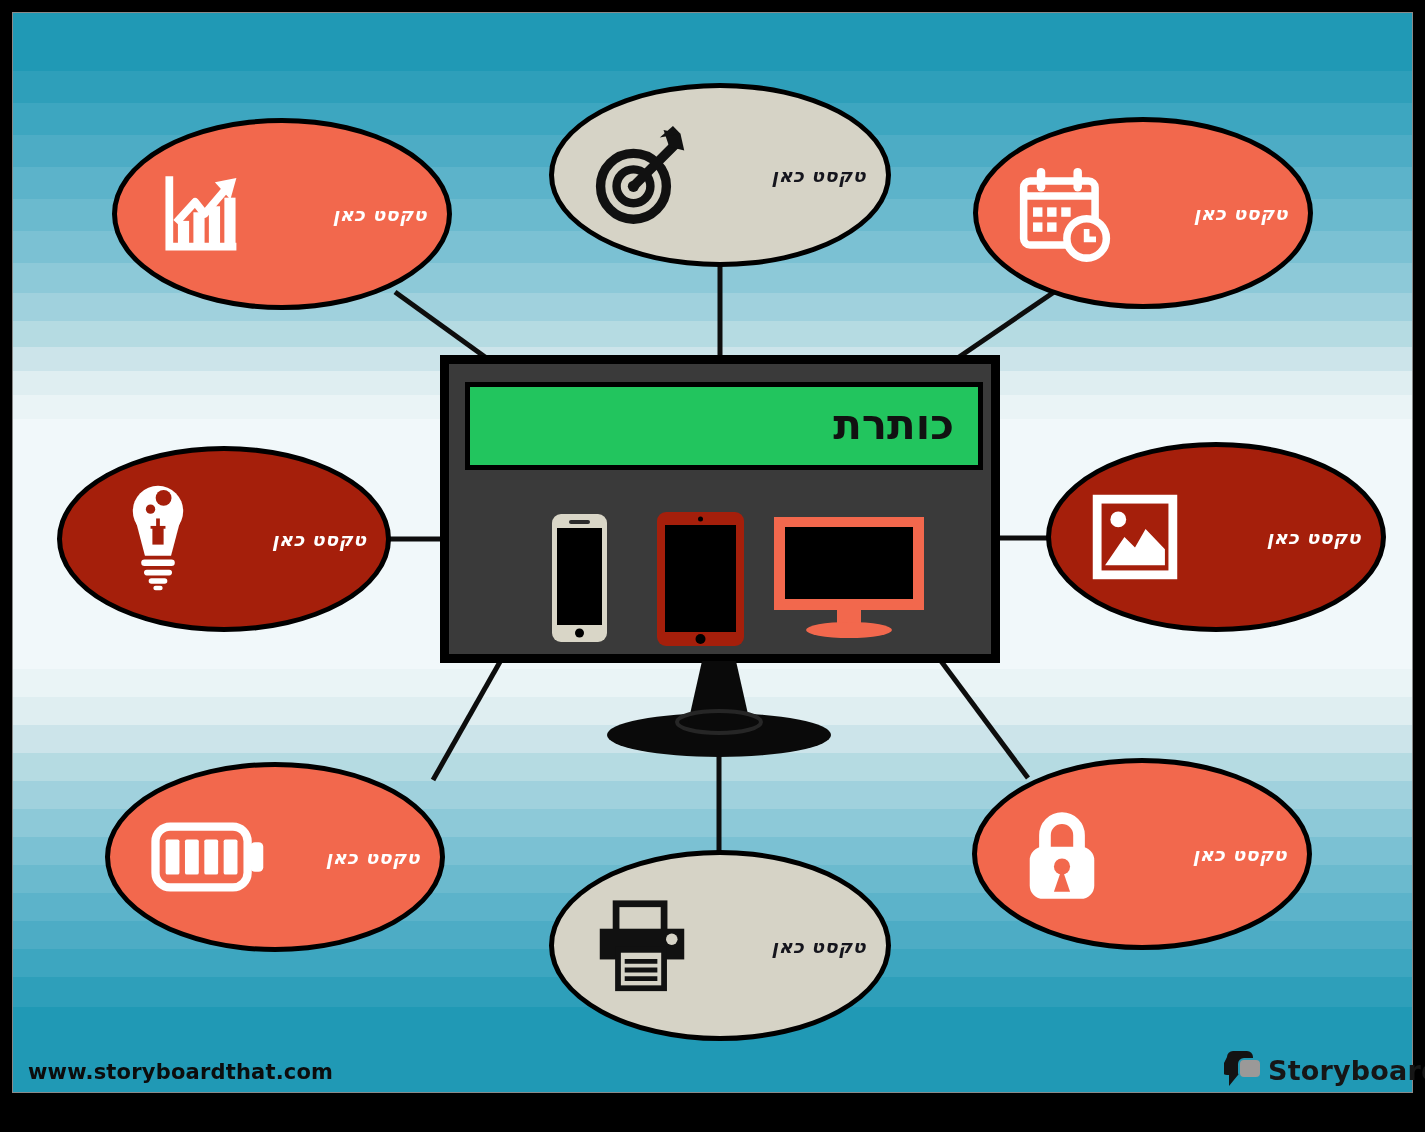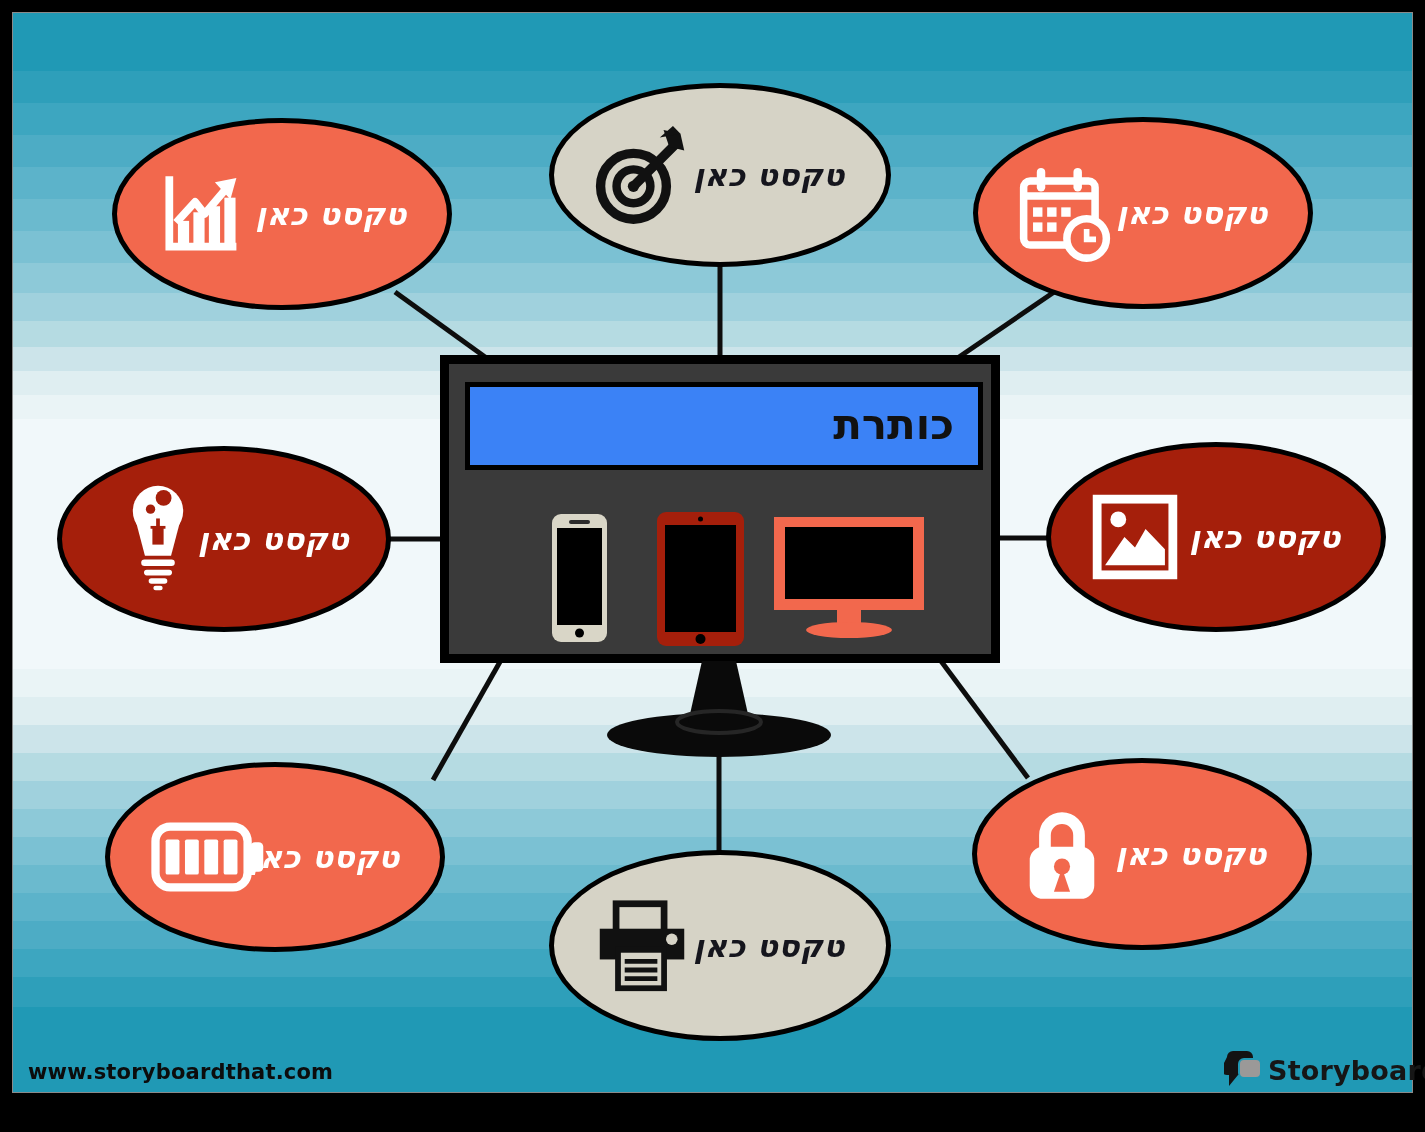--- a/index.html
+++ b/index.html
@@ -49,40 +49,40 @@
   .node--salmon{background:#f2684d;}
   .node--red{background:#a51f0b;}
   .node--gray{background:#d6d3c6;}
   .node--salmon .cut{fill:#f2684d;}
   .node--red .cut{fill:#a51f0b;}
   .node--gray .cut{fill:#d6d3c6;}
   .node .icon{position:absolute;left:12%;top:50%;transform:translateY(-50%);line-height:0;}
   .node .icon--narrow{left:21%;}
   .node .label{
     position:absolute;left:42%;width:52%;top:50%;transform:translateY(-50%);
-    text-align:left;font-style:italic;font-weight:700;font-size:31px;letter-spacing:.5px;
+    text-align:right;font-style:italic;font-weight:700;font-size:19px;letter-spacing:.5px;
   }
   .node--salmon .label,.node--red .label{color:#fff;}
   .node--gray .label{color:#15151d;}
   .pos-tl{left:112px;top:118px;width:340px;height:192px;}
   .pos-tc{left:549px;top:83px;width:342px;height:184px;}
   .pos-tr{left:973px;top:117px;width:340px;height:192px;}
   .pos-ml{left:57px;top:446px;width:334px;height:186px;}
   .pos-mr{left:1046px;top:442px;width:340px;height:190px;}
   .pos-bl{left:105px;top:762px;width:340px;height:190px;}
   .pos-bc{left:549px;top:850px;width:342px;height:191px;}
   .pos-br{left:972px;top:758px;width:340px;height:192px;}
   
   .monitor{
     position:absolute;left:440px;top:355px;width:560px;height:308px;
     background:#3a3a3a;border:9px solid #000;box-sizing:border-box;
   }
   .titlebar{
     position:absolute;left:16px;top:18px;width:518px;height:88px;
-    background:#3b82f6;border:5px solid #000;box-sizing:border-box;
+    background:#22c55e;border:5px solid #000;box-sizing:border-box;
     direction:rtl;text-align:right;padding:0 24px;
     font-weight:700;font-size:42px;line-height:76px;color:#111;
   }
   .device{position:absolute;line-height:0;}
   .dev-phone{left:103px;top:150px;}
   .dev-tablet{left:208px;top:148px;}
   .dev-desktop{left:325px;top:153px;}
   .stand{position:absolute;left:600px;top:661px;}
   
   .footer-url{

